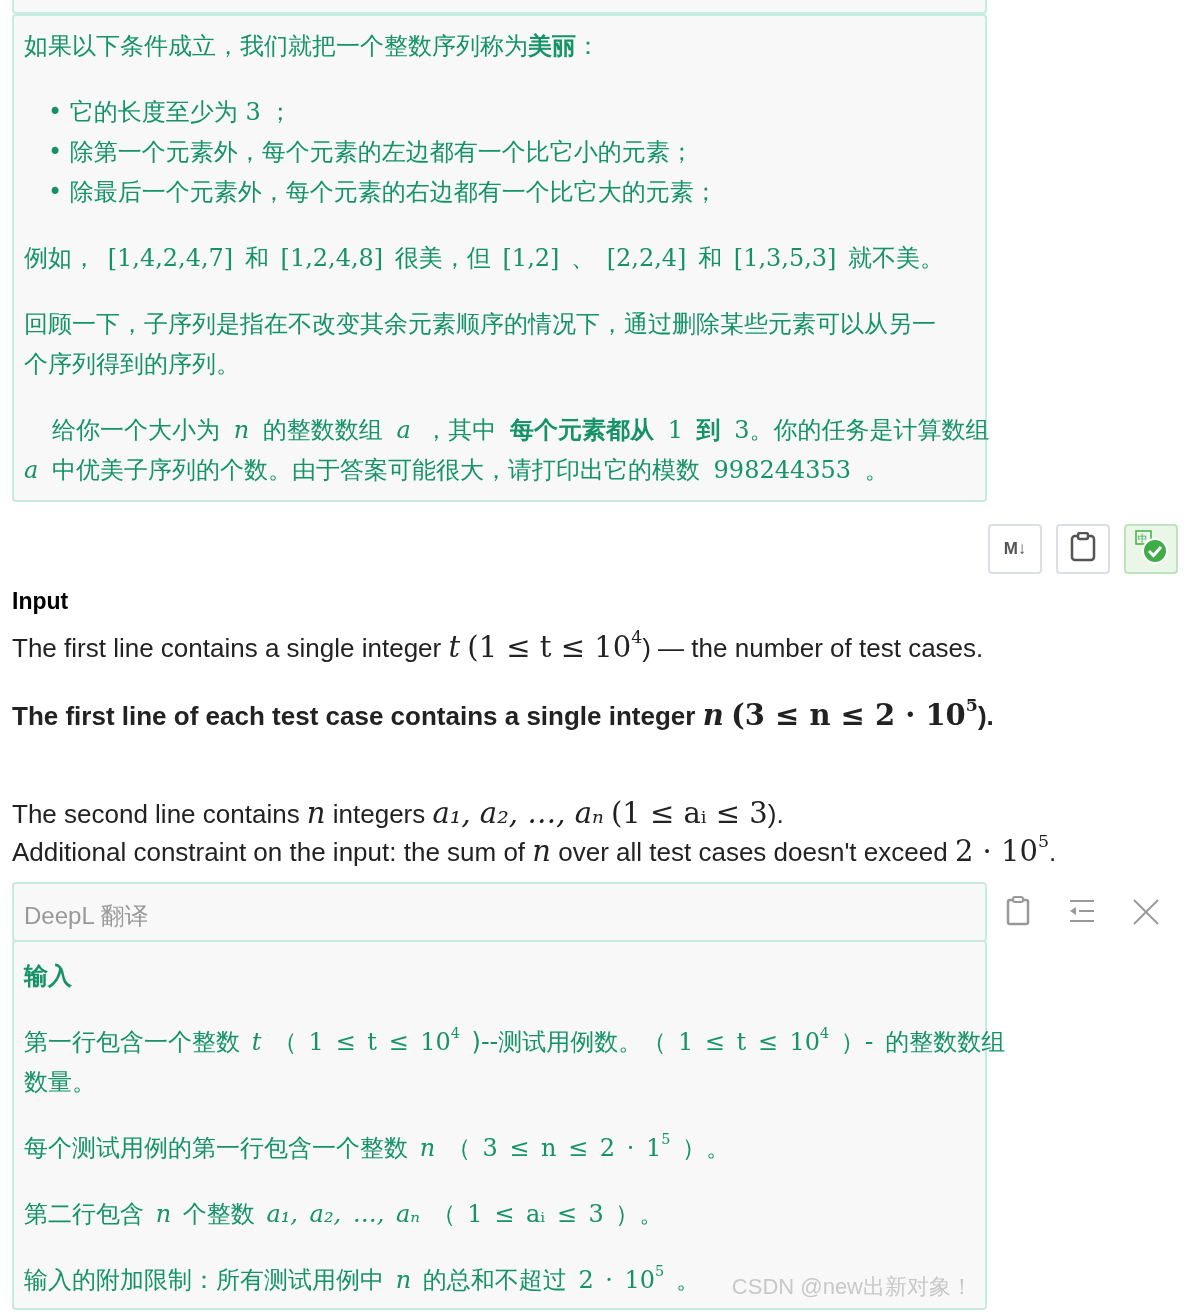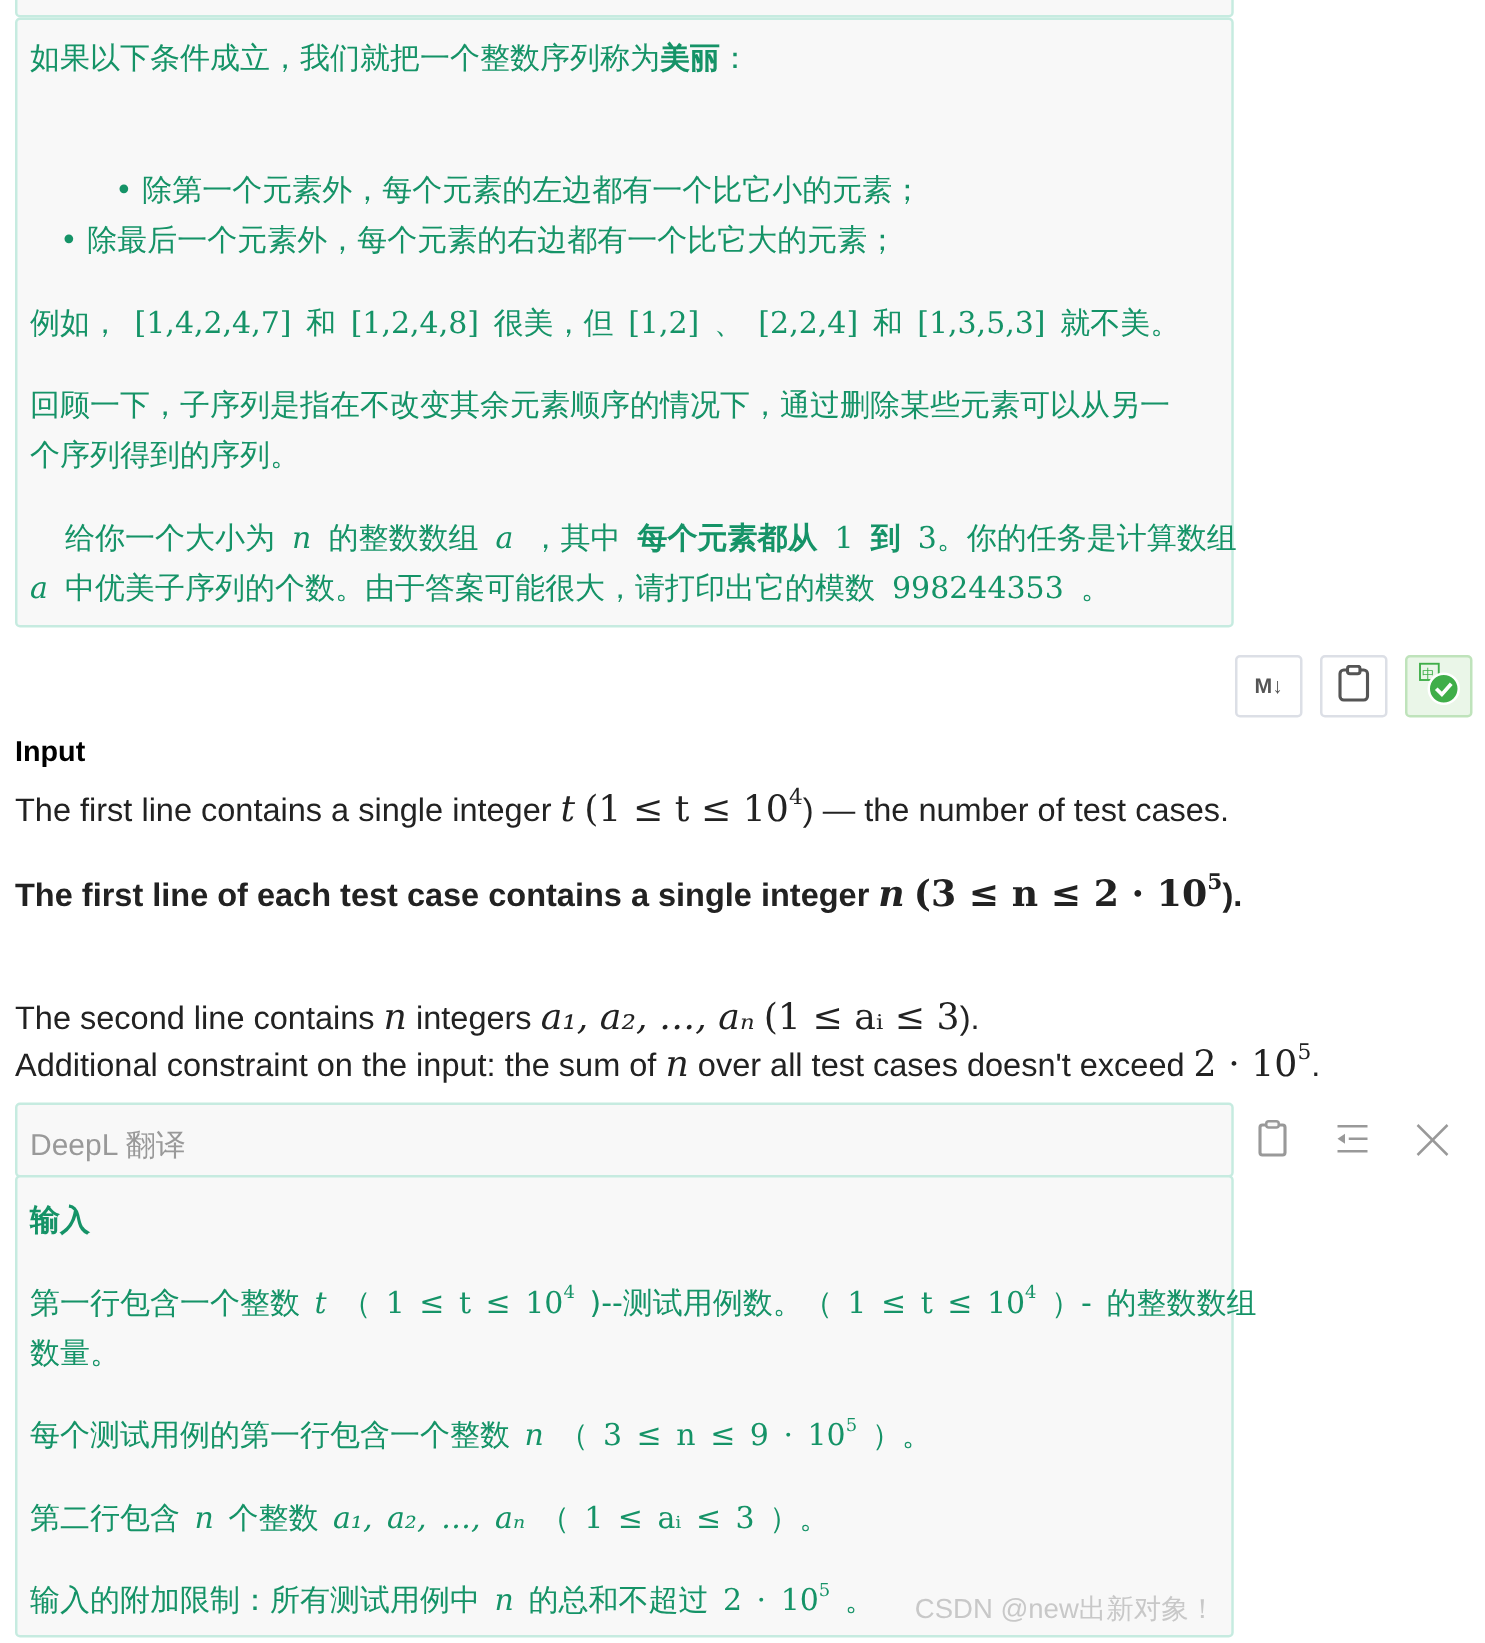--- a/index.html
+++ b/index.html
@@ -23,21 +23,24 @@
 </style>
 </head>
 <body>
 
 <div class="panel" style="top:-10px;height:24px;"></div>
 
 <div class="panel" style="top:14px;height:488px;">
   <div class="line cn" style="top:14px;">
     <span>如果以下条件成立，我们就把一个整数序列称为</span><span class="bold">美丽</span><span>：</span>
   </div>
-  <div class="line cn" style="top:120px;left:34px;margin-left:44px;">
+  <div class="line cn" style="top:80px;left:34px;">
+    <span>• </span><span>它的长度至少为 </span><span class="math">3</span><span> ；</span>
+  </div>
+  <div class="line cn" style="top:120px;left:34px;">
     <span>• </span><span>除第一个元素外，每个元素的左边都有一个比它小的元素；</span>
   </div>
   <div class="line cn" style="top:160px;left:34px;">
     <span>• </span><span>除最后一个元素外，每个元素的右边都有一个比它大的元素；</span>
   </div>
   <div class="line cn" style="top:226px;word-spacing:4px;">
     <span>例如，</span>
     <span class="math">[1,4,2,4,7]</span>
     <span>和</span>
     <span class="math">[1,2,4,8]</span>
@@ -145,21 +148,21 @@
   <div class="line cn bold" style="top:18px;">输入</div>
   <div class="line cn" style="top:84px;word-spacing:4px;">
     <span>第一行包含一个整数</span>
     <span class="mi">t</span>
     <span class="math"><span>（ 1 ≤ t ≤ 10</span><sup>4</sup></span><span> )--测试用例数。（ </span><span class="math"><span>1 ≤ t ≤ 10</span><sup>4</sup></span><span> ）- 的整数数组</span>
   </div>
   <div class="line cn" style="top:124px;">数量。</div>
   <div class="line cn" style="top:190px;word-spacing:4px;">
     <span>每个测试用例的第一行包含一个整数</span>
     <span class="mi">n</span>
-    <span class="math"><span>（ 3 ≤ n ≤ 9 · 10</span><sup>5</sup></span><span> ）。</span>
+    <span class="math"><span>（ 3 ≤ n ≤ 2 · 1</span><sup>5</sup></span><span> ）。</span>
   </div>
   <div class="line cn" style="top:256px;word-spacing:4px;">
     <span>第二行包含</span>
     <span class="mi">n</span>
     <span>个整数</span>
     <span class="mi">a₁, a₂, …, aₙ</span>
     <span class="math">（ 1 ≤ aᵢ ≤ 3 ）。</span>
   </div>
   <div class="line cn" style="top:322px;word-spacing:4px;">
     <span>输入的附加限制：所有测试用例中</span>

